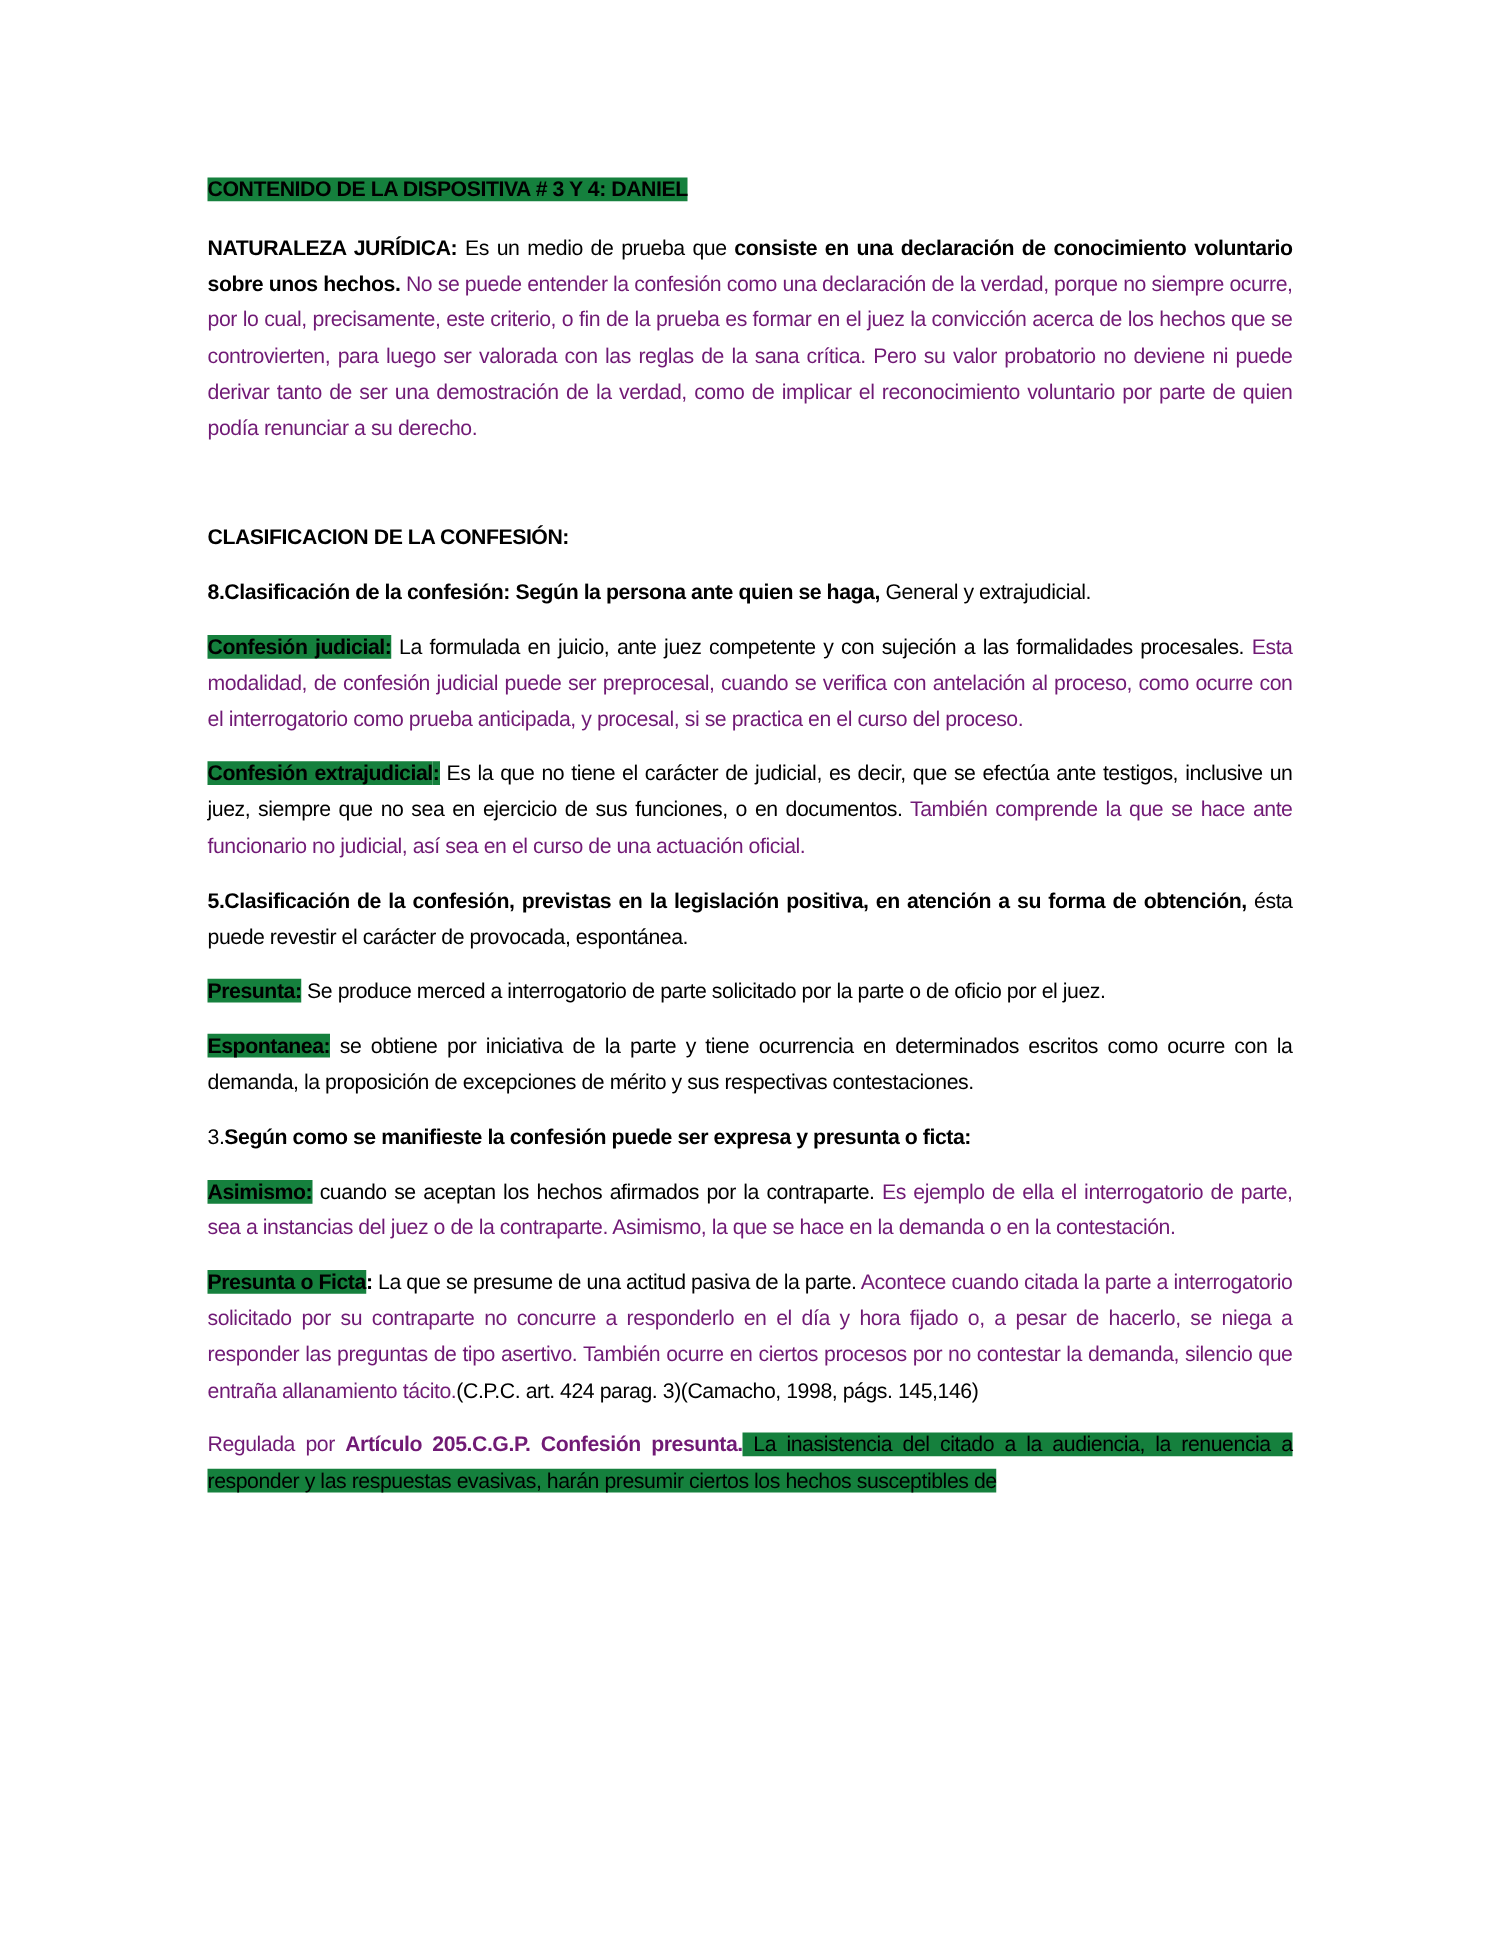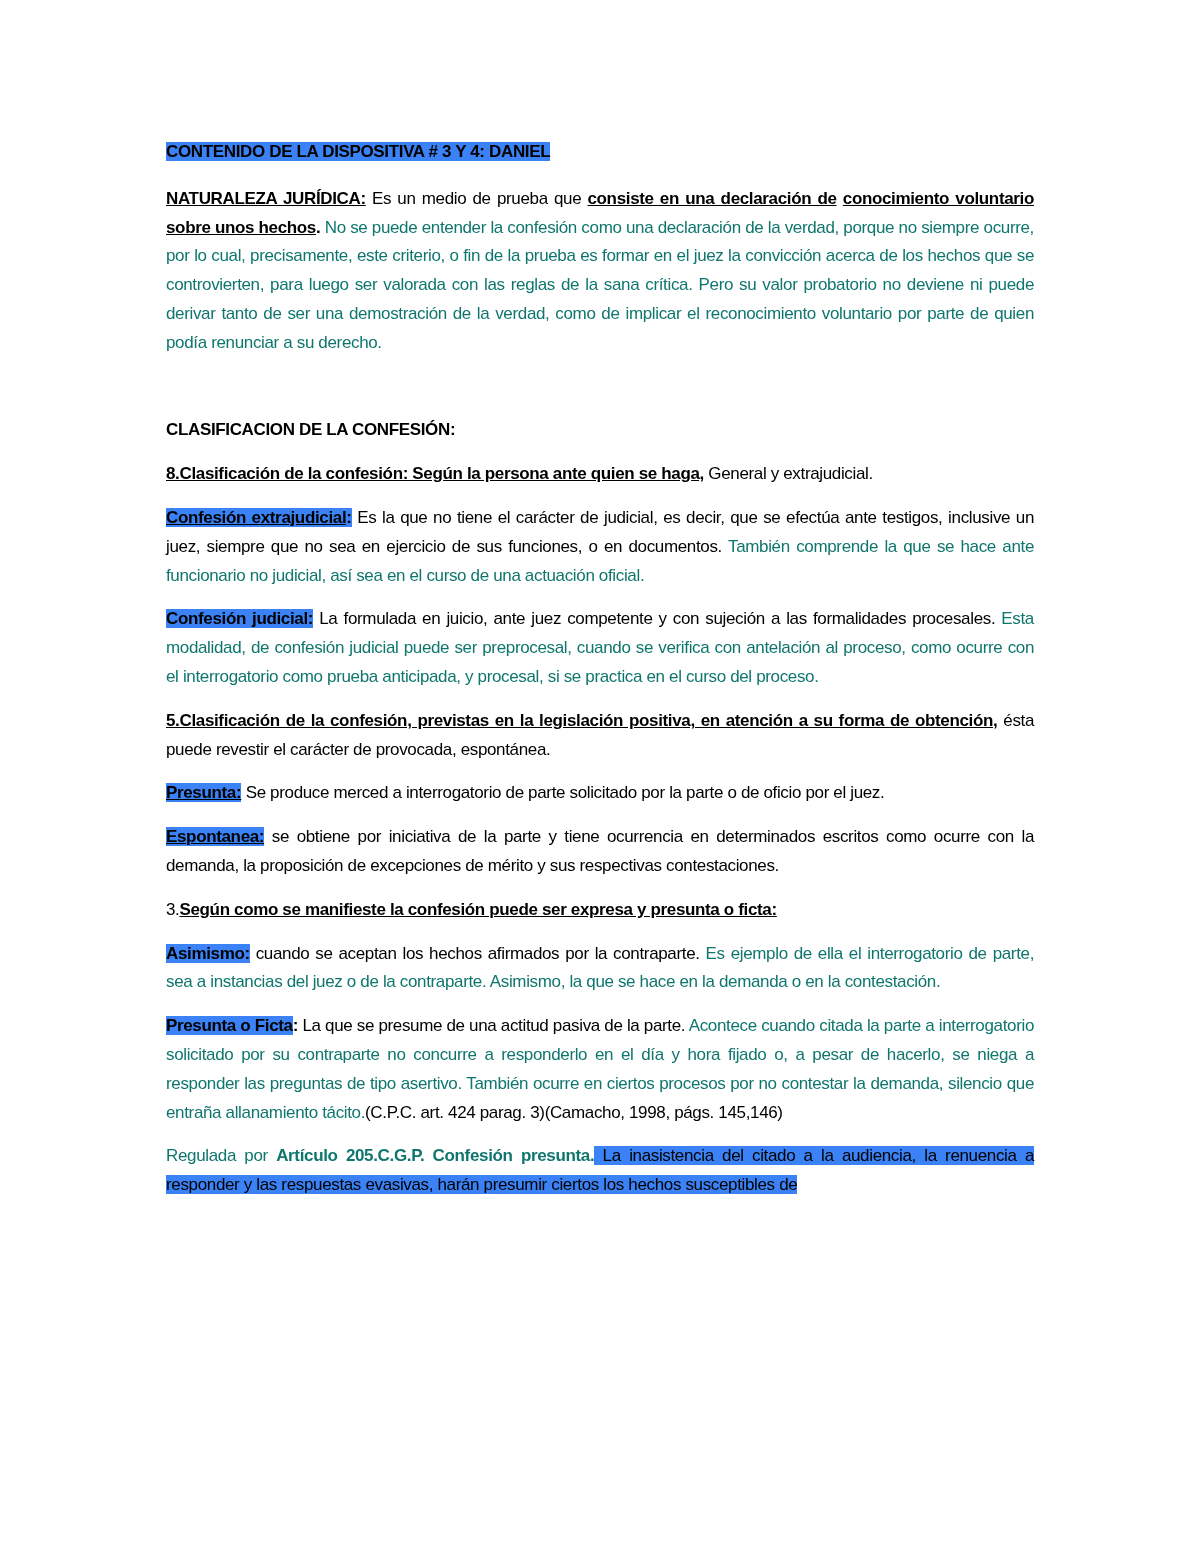--- a/index.html
+++ b/index.html
@@ -5,23 +5,23 @@
   html, body { margin: 0; padding: 0; background: #ffffff; }
   body { width: 1200px; height: 1553px; position: relative; overflow: hidden; }
   .page {
     position: absolute; left: 166px; top: 138px; width: 868px;
     font-family: "Liberation Sans Narrow", "Liberation Sans", sans-serif;
     font-size: 17px; line-height: 28.8px; color: #000;
     letter-spacing: -0.35px;
   }
   p { margin: 0 0 15px 0; text-align: justify; }
   .b { font-weight: bold; }
-  .u { text-decoration: underline; }
-  .r { color: #0f766e; }
-  .hl { background: #3b82f6; }
+  .u { }
+  .r { color: #701a75; }
+  .hl { background: #15803d; }
   .title { margin-bottom: 18px; }
   .left { text-align: left; }
 </style>
 </head>
 <body>
 
 <div class="page">
 
   <p class="title">
     <span class="b hl">CONTENIDO DE LA DISPOSITIVA # 3 Y 4: DANIEL</span>
@@ -35,25 +35,25 @@
     <br>
   </p>
 
   <p class="b">CLASIFICACION DE LA CONFESIÓN:</p>
 
   <p>
     <span class="b u">8.Clasificación de la confesión: Según la persona ante quien se haga,</span><span> General y extrajudicial.</span>
   </p>
 
   <p>
-    <span class="b u hl">Confesión extrajudicial</span><span class="b hl">:</span><span> Es la que no tiene el carácter de judicial, es decir, que se efectúa ante testigos, inclusive un juez, siempre que no sea en ejercicio de sus funciones, o en documentos.</span><span class="r"> También comprende la que se hace ante funcionario no judicial, así sea en el curso de una actuación oficial.</span>
+    <span class="b hl">Confesión judicial:</span><span> La formulada en juicio, ante juez competente y con sujeción a las formalidades procesales.</span><span class="r"> Esta modalidad, de confesión judicial puede ser preprocesal, cuando se verifica con antelación al proceso, como ocurre con el interrogatorio como prueba anticipada, y procesal, si se practica en el curso del proceso.</span>
   </p>
 
   <p>
-    <span class="b hl">Confesión judicial:</span><span> La formulada en juicio, ante juez competente y con sujeción a las formalidades procesales.</span><span class="r"> Esta modalidad, de confesión judicial puede ser preprocesal, cuando se verifica con antelación al proceso, como ocurre con el interrogatorio como prueba anticipada, y procesal, si se practica en el curso del proceso.</span>
+    <span class="b u hl">Confesión extrajudicial</span><span class="b hl">:</span><span> Es la que no tiene el carácter de judicial, es decir, que se efectúa ante testigos, inclusive un juez, siempre que no sea en ejercicio de sus funciones, o en documentos.</span><span class="r"> También comprende la que se hace ante funcionario no judicial, así sea en el curso de una actuación oficial.</span>
   </p>
 
   <p>
     <span class="b u">5.Clasificación de la confesión, previstas en la legislación positiva, en atención a su forma de obtención,</span><span> ésta puede revestir el carácter de provocada, espontánea.</span>
   </p>
 
   <p class="left">
     <span class="b u hl">Presunta:</span><span> Se produce merced a interrogatorio de parte solicitado por la parte o de oficio por el juez.</span>
   </p>
 

